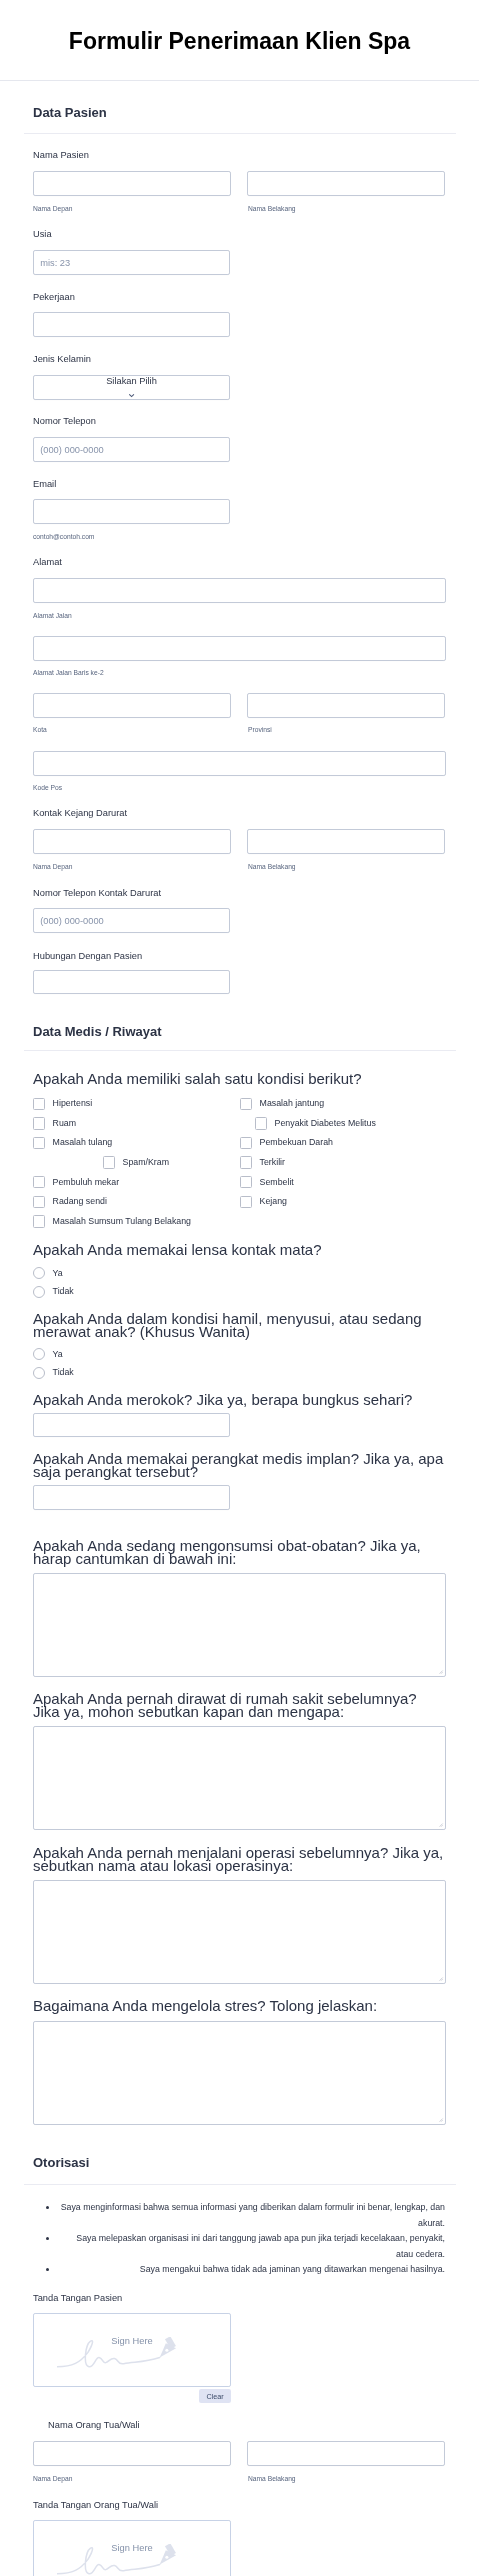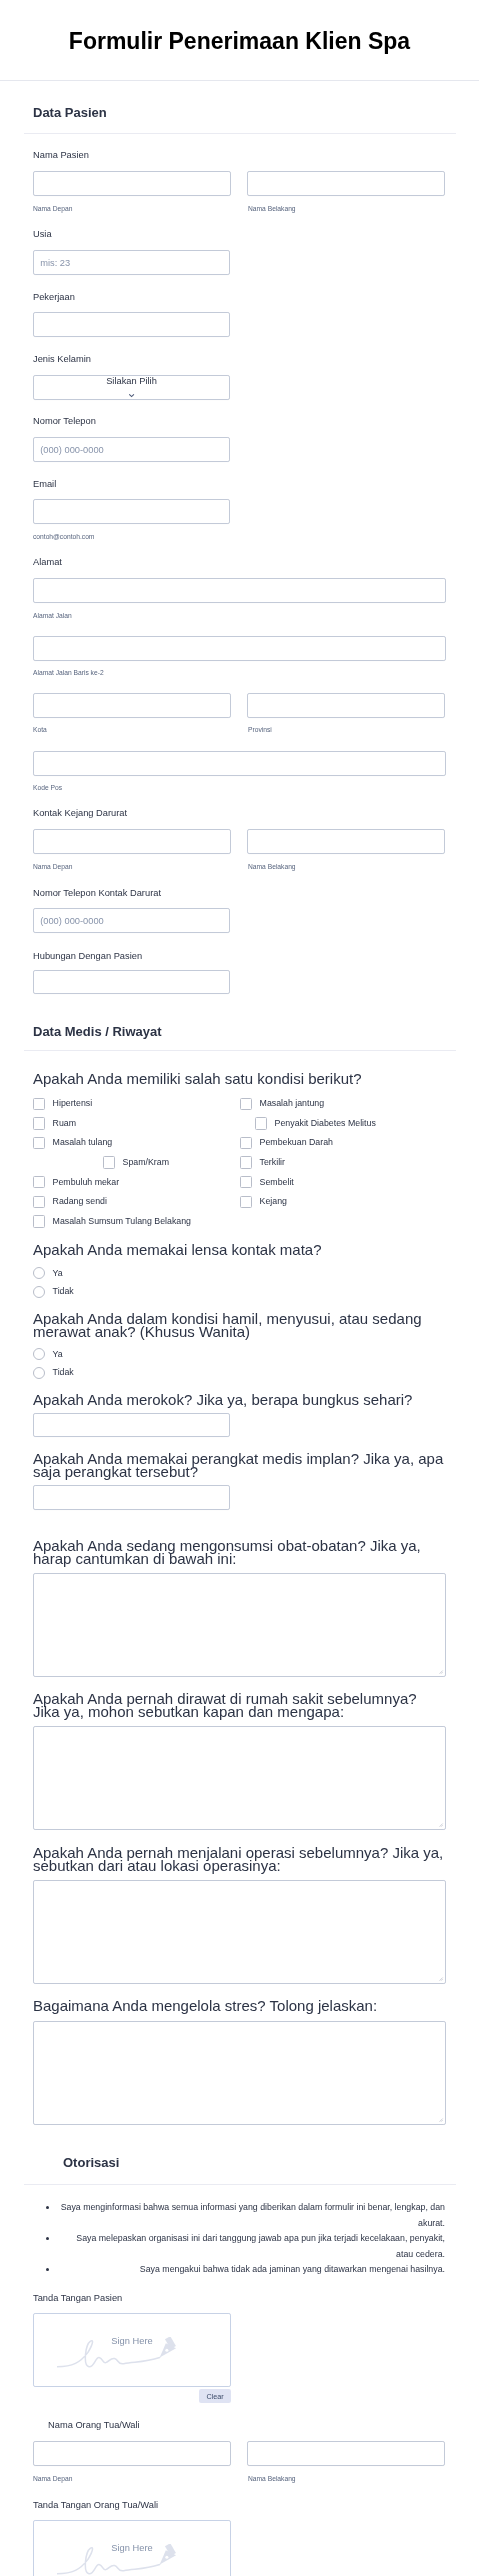--- a/index.html
+++ b/index.html
@@ -190,35 +190,35 @@
     </svg>
 </div>
 
 <div class="abs q" style="top:1692px;">Apakah Anda pernah dirawat di rumah sakit sebelumnya? Jika ya, mohon sebutkan kapan dan mengapa:</div>
 <div class="abs textarea" style="top:1726px;">
   <svg class="abs resize" viewBox="0 0 10 10">
       <path d="M9 3 L3 9 M9 6 L6 9" stroke="#a0a6b5" stroke-width="1"></path>
     </svg>
 </div>
 
-<div class="abs q" style="top:1846px;">Apakah Anda pernah menjalani operasi sebelumnya? Jika ya, sebutkan dari atau lokasi operasinya:</div>
+<div class="abs q" style="top:1846px;">Apakah Anda pernah menjalani operasi sebelumnya? Jika ya, sebutkan nama atau lokasi operasinya:</div>
 <div class="abs textarea" style="top:1880px;">
   <svg class="abs resize" viewBox="0 0 10 10">
       <path d="M9 3 L3 9 M9 6 L6 9" stroke="#a0a6b5" stroke-width="1"></path>
     </svg>
 </div>
 
 <div class="abs q" style="top:1999px;">Bagaimana Anda mengelola stres? Tolong jelaskan:</div>
 <div class="abs textarea" style="top:2021px;">
   <svg class="abs resize" viewBox="0 0 10 10">
       <path d="M9 3 L3 9 M9 6 L6 9" stroke="#a0a6b5" stroke-width="1"></path>
     </svg>
 </div>
 
-<h2 class="abs section-title" style="top:2155px;margin-left:30px;">Otorisasi</h2>
+<h2 class="abs section-title" style="top:2155px;">Otorisasi</h2>
 <div class="abs divider" style="top:2184px;"></div>
 
 <ul class="abs bullets" style="top:2200px;text-align:right;">
   <li>Saya menginformasi bahwa semua informasi yang diberikan dalam formulir ini benar, lengkap, dan akurat.</li>
   <li>Saya melepaskan organisasi ini dari tanggung jawab apa pun jika terjadi kecelakaan, penyakit, atau cedera.</li>
   <li>Saya mengakui bahwa tidak ada jaminan yang ditawarkan mengenai hasilnya.</li>
 </ul>
 
 <label class="abs label" style="top:2292px;">Tanda Tangan Pasien</label>
 <div class="abs sig" style="top:2313px;">

